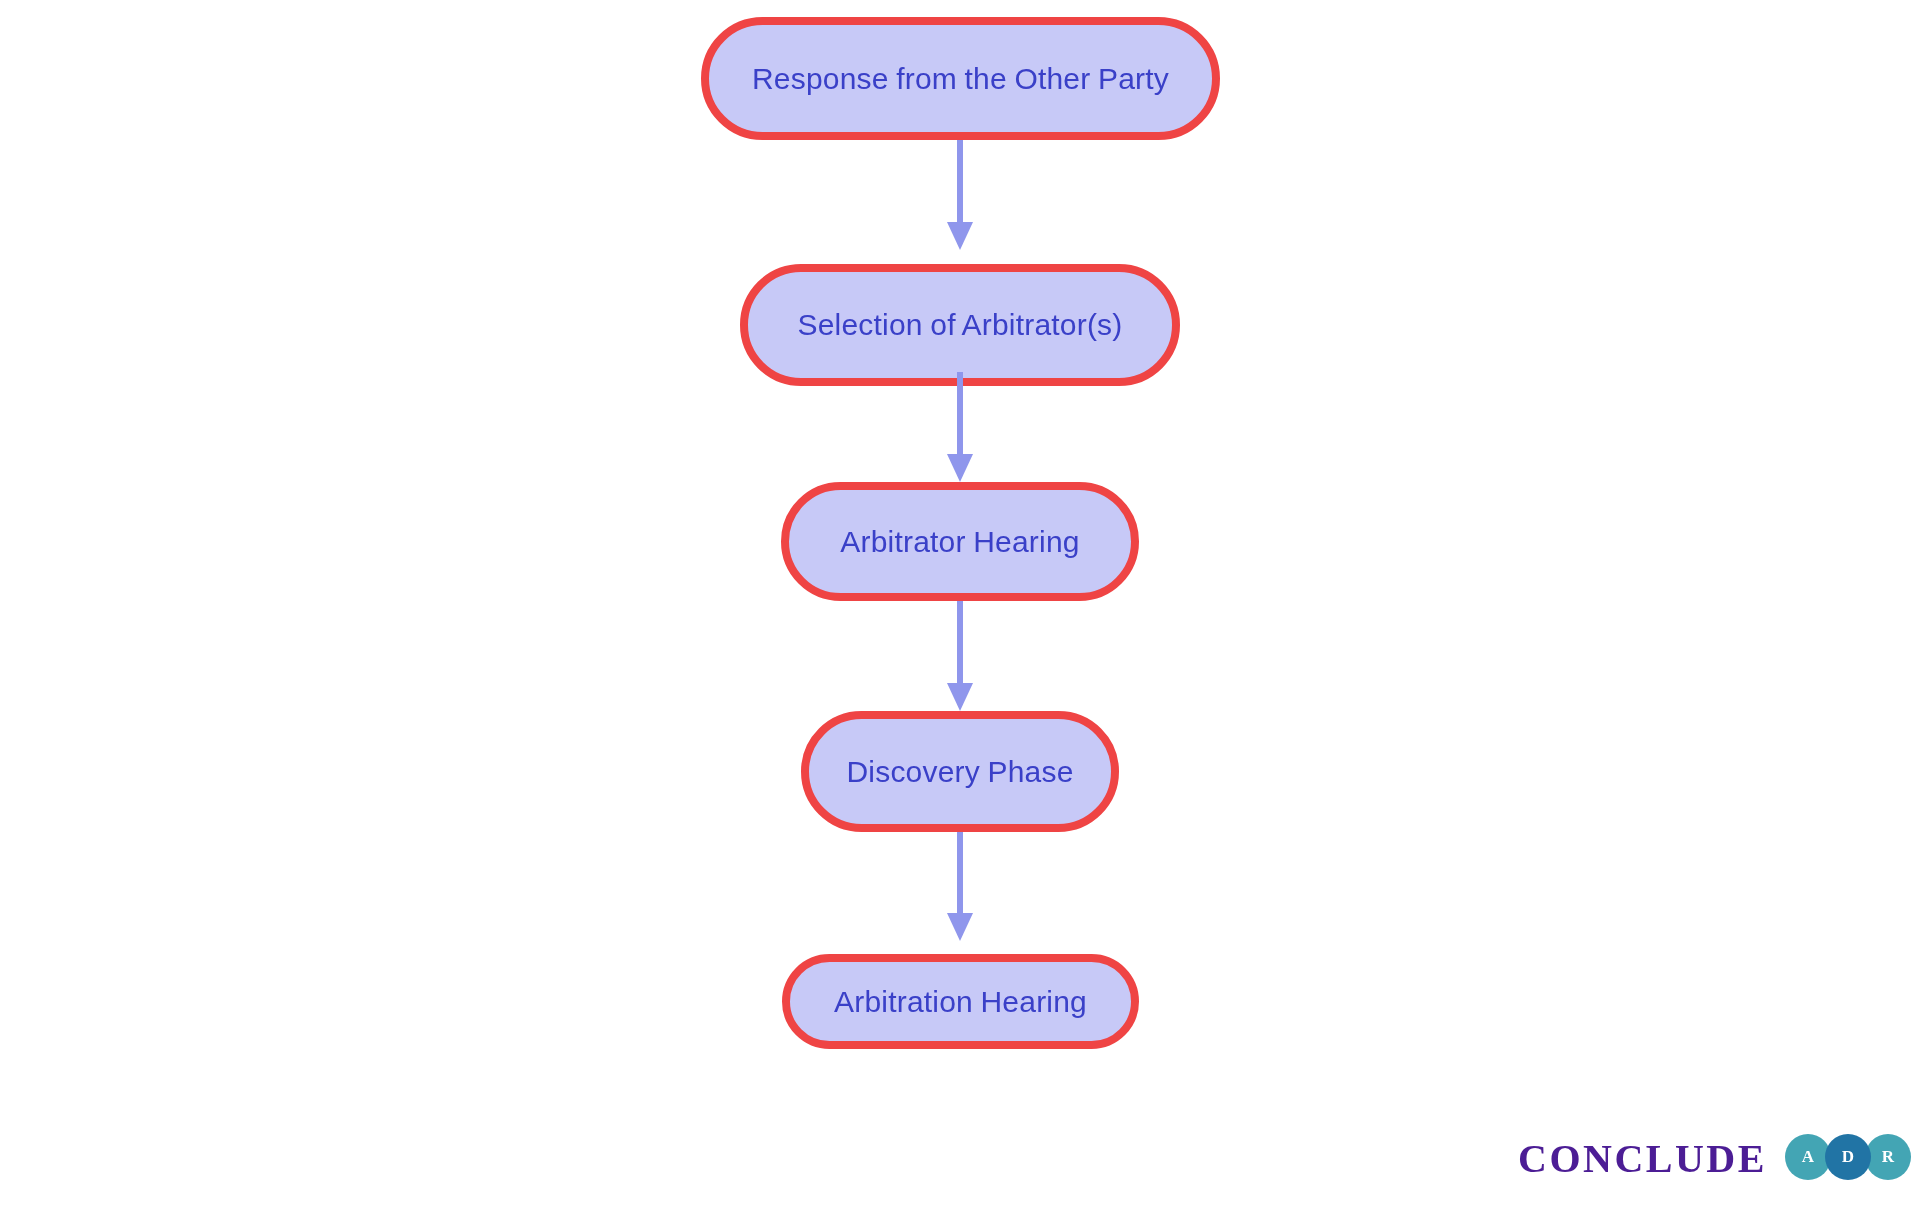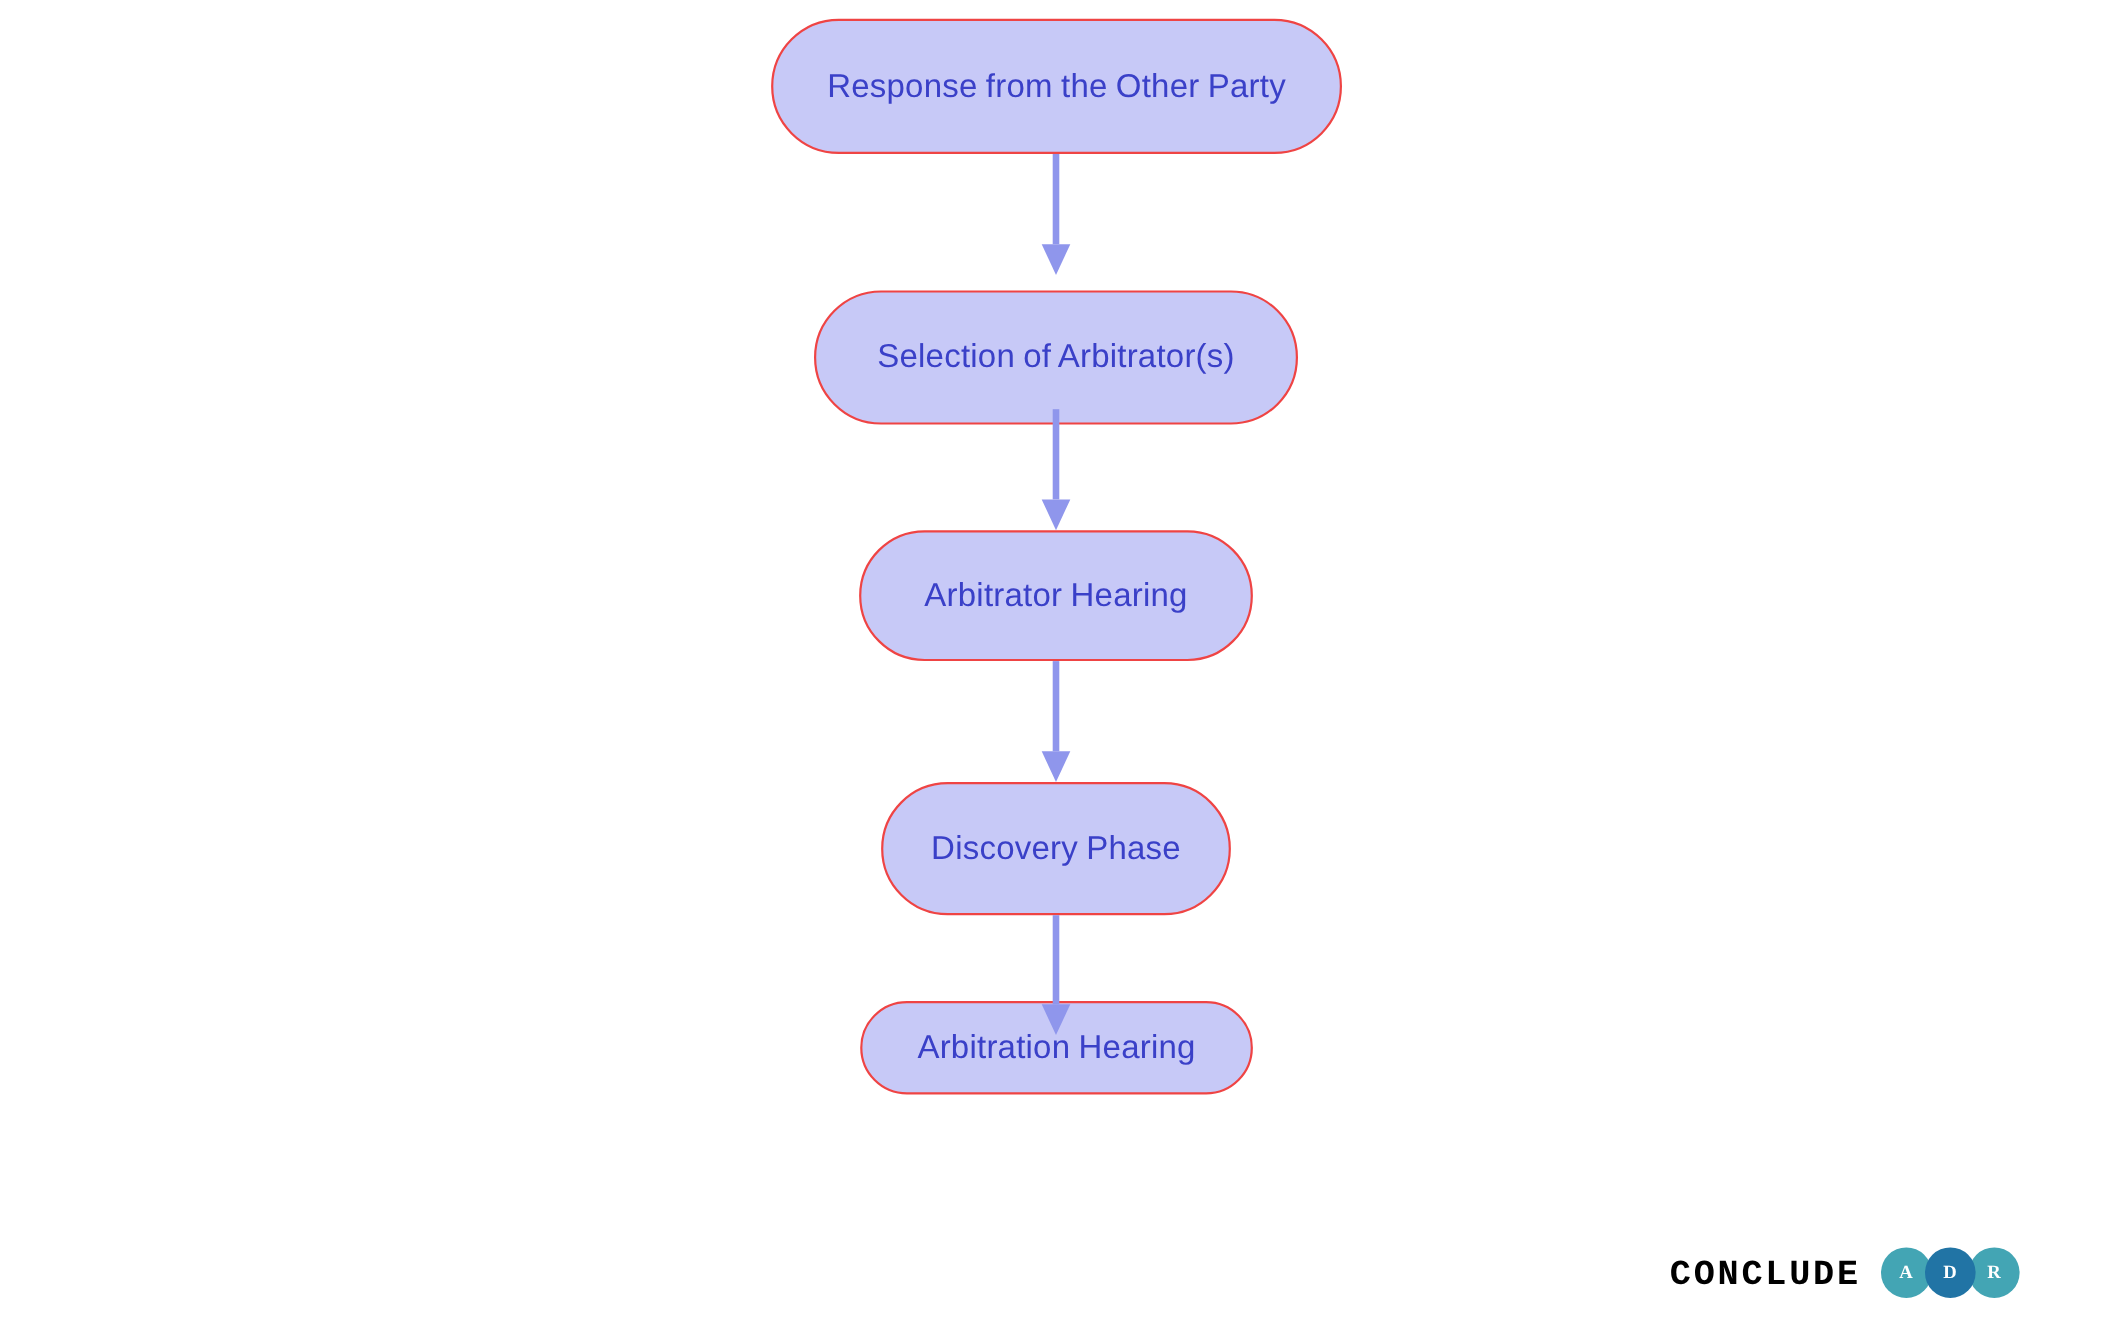--- a/index.html
+++ b/index.html
@@ -14,39 +14,39 @@
     background: #ffffff;
     overflow: hidden;
     font-family: "Liberation Sans", "DejaVu Sans", sans-serif;
   }
 
   
   .flow-node {
     position: absolute;
     box-sizing: border-box;
     background: #c7c9f7;
-    border: 2px solid #ef4444;
+    border: 8px solid #ef4444;
     border-radius: 62px;
     display: flex;
     align-items: center;
     justify-content: center;
   }
   .flow-node .node-label {
     color: #3a40c8;
     font-size: 30px;
     font-weight: 400;
     letter-spacing: 0.2px;
     word-spacing: -1px;
     white-space: nowrap;
   }
   .node-1 { left: 701px; top: 17px;  width: 519px; height: 123px; }
   .node-2 { left: 740px; top: 250px; width: 440px; height: 122px; margin-top: 14px; }
   .node-3 { left: 781px; top: 482px; width: 358px; height: 119px; }
   .node-4 { left: 801px; top: 711px; width: 318px; height: 121px; }
-  .node-5 { left: 782px; top: 910px; width: 357px; height: 85px; }
+  .node-5 { left: 782px; top: 954px; width: 357px; height: 95px; }
 
   
   .flow-arrow {
     position: absolute;
     left: 947px;            
     width: 26px;
     display: flex;
     flex-direction: column;
     align-items: center;
   }
@@ -70,25 +70,25 @@
   
   .logo {
     position: absolute;
     left: 1518px;
     top: 1132px;
     height: 50px;
     display: flex;
     align-items: center;
   }
   .logo-wordmark {
-    font-family: Liberation Mono, monospace;
-    font-size: 32px;
+    font-family: Liberation Serif, serif;
+    font-size: 40px;
     font-weight: 700;
     letter-spacing: 2.5px;
-    color: #000000;
+    color: #4c1d95;
     margin-right: 18px;
     line-height: 1;
     padding-top: 4px;
   }
   .logo-badges {
     display: flex;
     align-items: center;
   }
   .logo-circle {
     width: 46px;

